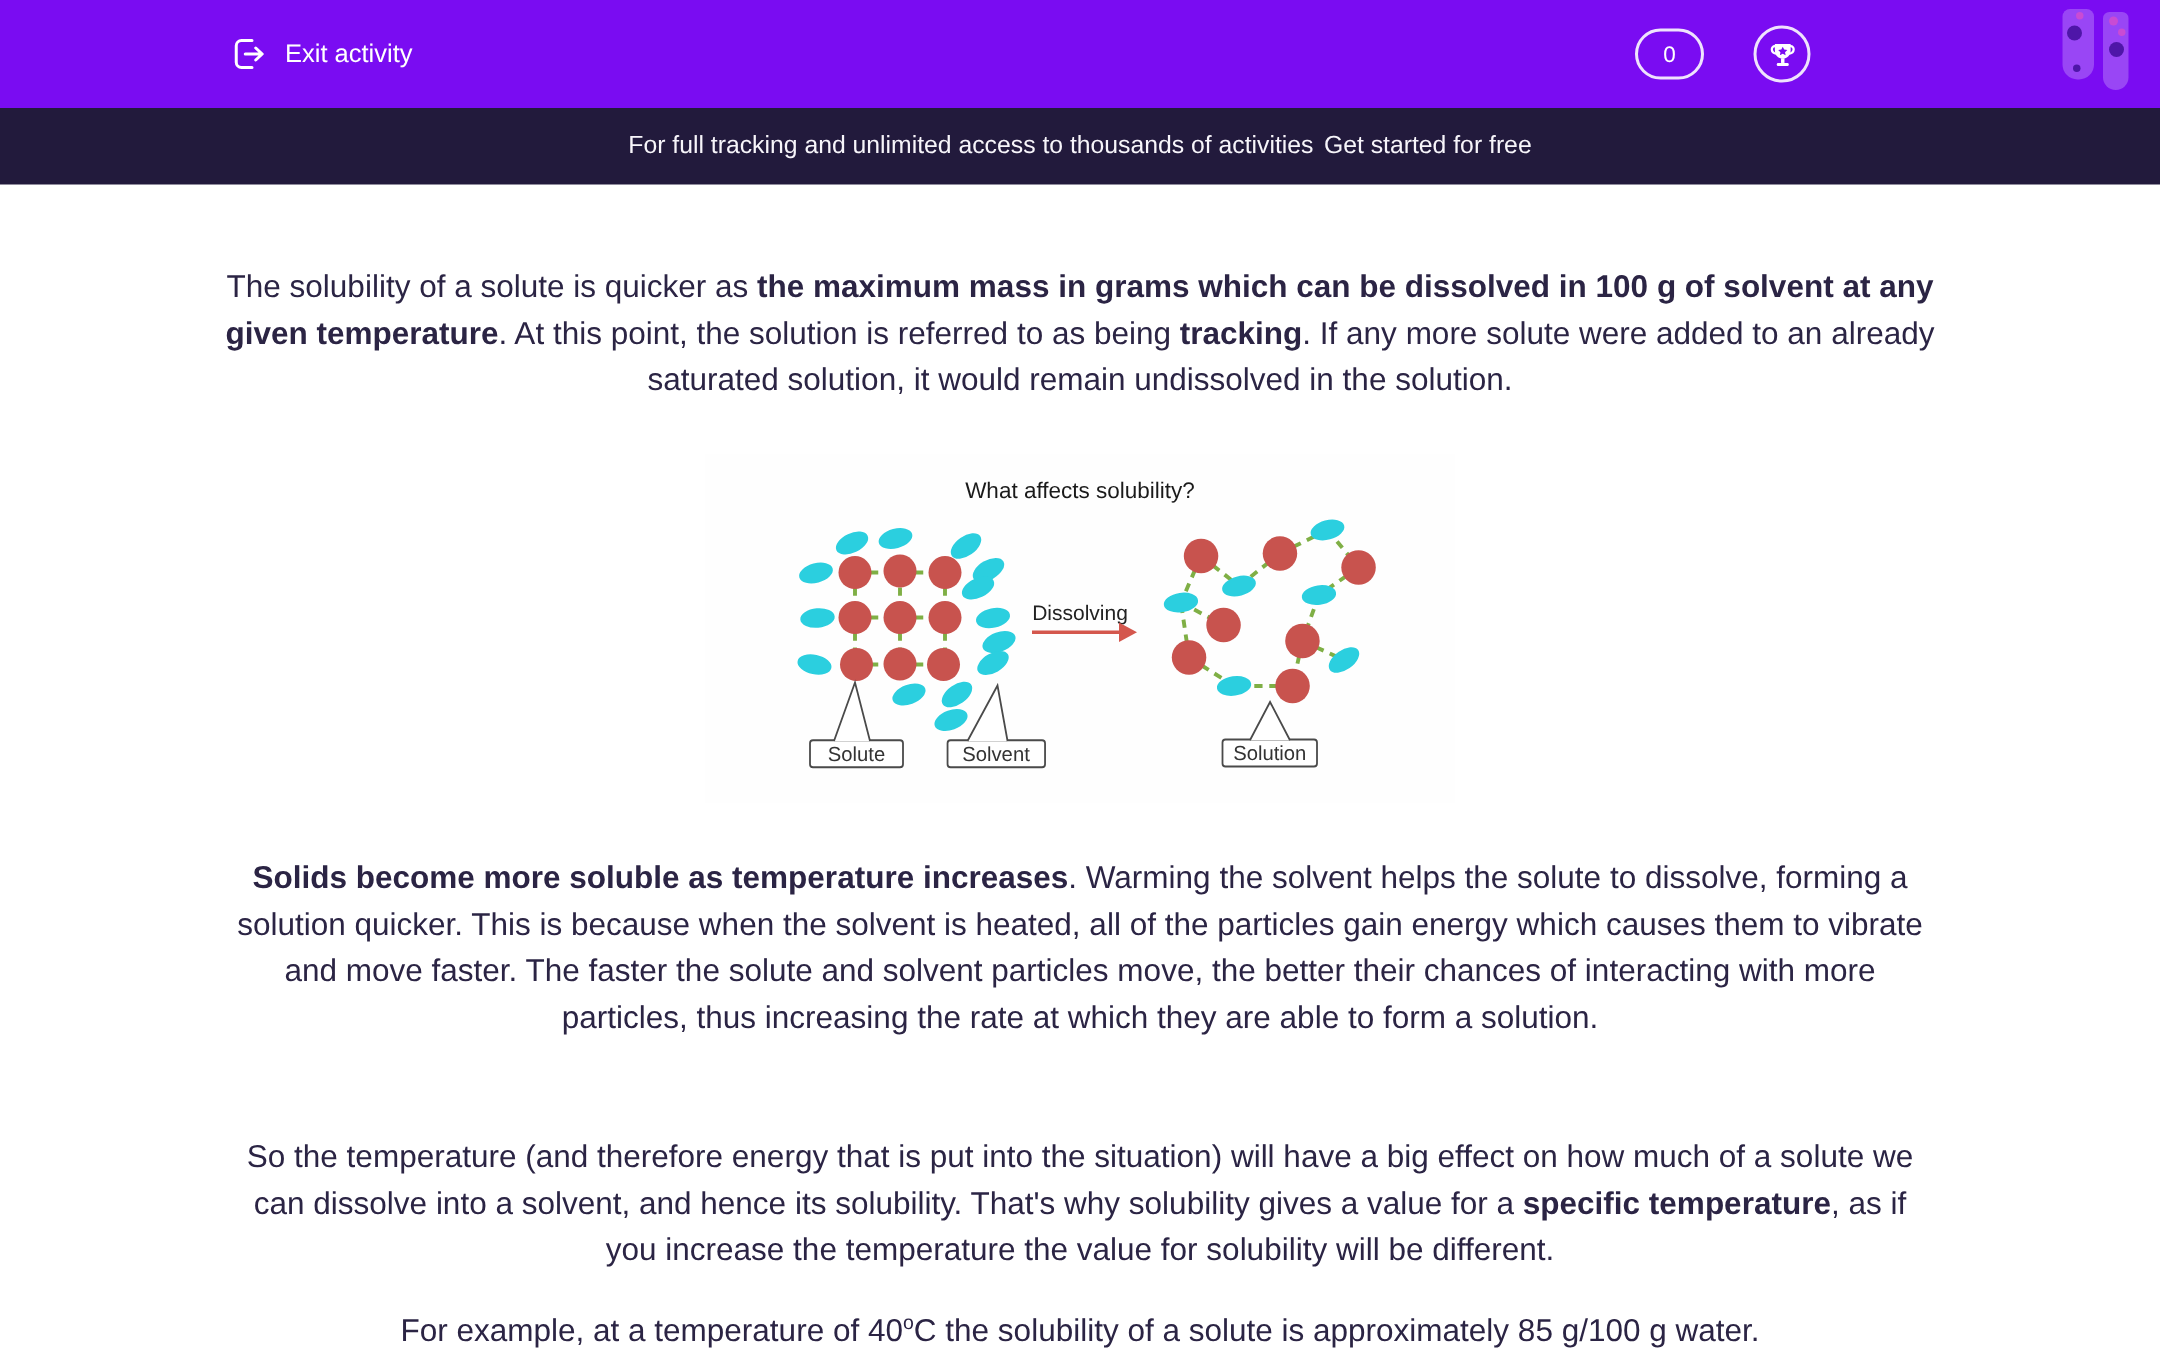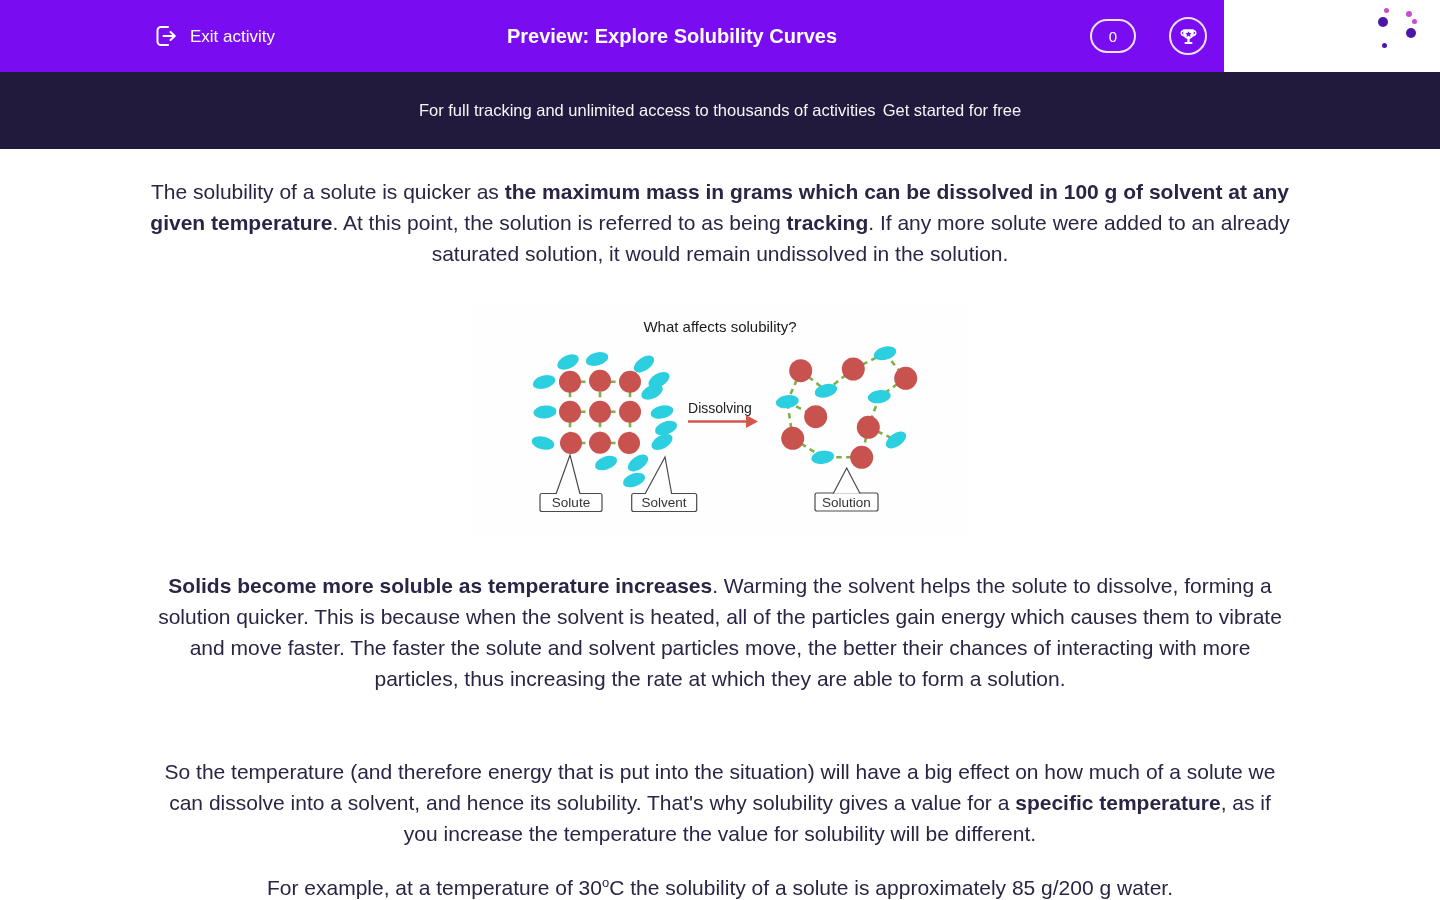--- a/index.html
+++ b/index.html
@@ -5,21 +5,21 @@
   * { box-sizing: border-box; }
   html,body { margin:0; padding:0; }
   body {
     width:1440px; height:900px; position:relative; overflow:hidden;
     background:#ffffff;
     font-family:"Liberation Sans","DejaVu Sans",sans-serif;
   }
 
   
   .header {
-    position:absolute; top:0; left:0; width:1224px; height:72px;
+    position:absolute; top:0; left:0; width:1440px; height:72px;
     background:#7A0CF2;
     text-decoration:underline;
   }
   .exit-btn {
     position:absolute; left:152px; top:50%; transform:translateY(-50%);
     display:flex; align-items:center; gap:11px;
     color:#ffffff; font-size:17px; cursor:pointer;
   }
   .header-title {
     position:absolute; left:672px; top:50%; transform:translate(-50%,-50%);
@@ -41,21 +41,21 @@
     border-radius:5px 5px 10px 10px;
   }
   .tube-1 { left:1375px; top:6px;  width:21px; height:47px; }
   .tube-2 { left:1402px; top:8px;  width:17px; height:52px; }
   .bubble { position:absolute; border-radius:50%; }
   .bubble.dark { background:#4E16A8; }
   .bubble.pink { background:#C94BD4; }
 
   
   .banner {
-    position:absolute; top:72px; left:0; width:1440px; height:77px;
+    position:absolute; top:72px; left:0; width:1440px; height:51px;
     background:#221A3C; color:#F7F5FA;
     display:flex; align-items:center; justify-content:center;
     font-size:16.5px;
   }
   .banner .cta { font-weight:400; margin-left:7px; cursor:pointer; }
 
   
   .para {
     position:absolute; left:150px; width:1140px; text-align:center;
     font-size:21px; line-height:31px; color:#2B2444;
@@ -81,21 +81,20 @@
   <div class="exit-btn">
     <span style="display:flex;">
       <svg width="27" height="27" viewBox="0 0 27 27" fill="none">
         <path d="M16 4.5 H9 a3.5 3.5 0 0 0 -3.5 3.5 v11 a3.5 3.5 0 0 0 3.5 3.5 h7" stroke="#fff" stroke-width="2" stroke-linecap="round" fill="none"></path>
         <path d="M11.5 13.5 H22.5 M18.5 9.5 l4.3 4 l-4.3 4" stroke="#fff" stroke-width="2" stroke-linecap="round" stroke-linejoin="round" fill="none"></path>
       </svg>
     </span>
     <span>Exit activity</span>
   </div>
 
-  <div class="header-title">Preview: Explore Solubility Curves</div>
 
   <div class="score-pill">
     <span>0</span>
   </div>
 
   <div class="trophy-btn">
     <span style="display:flex;">
       <svg width="23" height="23" viewBox="0 0 24 24">
         <path d="M6.5 4.5 h11 v4.2 c0 3.6 -2.4 6 -5.5 6 c-3.1 0 -5.5 -2.4 -5.5 -6 z" fill="#ffffff"></path>
         <path d="M6.5 6 c-2.6 0 -3.2 4.4 0.8 5.2 M17.5 6 c2.6 0 3.2 4.4 -0.8 5.2" stroke="#ffffff" stroke-width="1.6" fill="none" stroke-linecap="round"></path>
@@ -219,13 +218,13 @@
     <rect x="345" y="190" width="63" height="18" rx="2" fill="#fff" stroke="#4a4a4a" stroke-width="1.2"></rect>
     <path d="M363.3 190.5 L376.7 165 L390 190.5" fill="#fff" stroke="#4a4a4a" stroke-width="1.2"></path>
     <text x="376.5" y="203.5" font-size="13.5" fill="#333" text-anchor="middle">Solution</text>
   </g>
 </svg>
 
 <div class="para para-2"><b>Solids become more soluble as temperature increases</b><span>. Warming the solvent helps the solute to dissolve, forming a solution quicker. This is because when the solvent is heated, all of the particles gain energy which causes them to vibrate and move faster. The faster the solute and solvent particles move, the better their chances of interacting with more particles, thus increasing the rate at which they are able to form a solution.</span></div>
 
 <div class="para para-3"><span>So the temperature (and therefore energy that is put into the situation) will have a big effect on how much of a solute we can dissolve into a solvent, and hence its solubility. That's why solubility gives a value for a </span><b>specific temperature</b><span>, as if you increase the temperature the value for solubility will be different.</span></div>
 
-<div class="para para-4"><span>For example, at a temperature of 30</span><sup>o</sup><span>C the solubility of a solute is approximately 85 g/200 g water.</span></div>
+<div class="para para-4"><span>For example, at a temperature of 40</span><sup>o</sup><span>C the solubility of a solute is approximately 85 g/100 g water.</span></div>
 
 </body></html>

